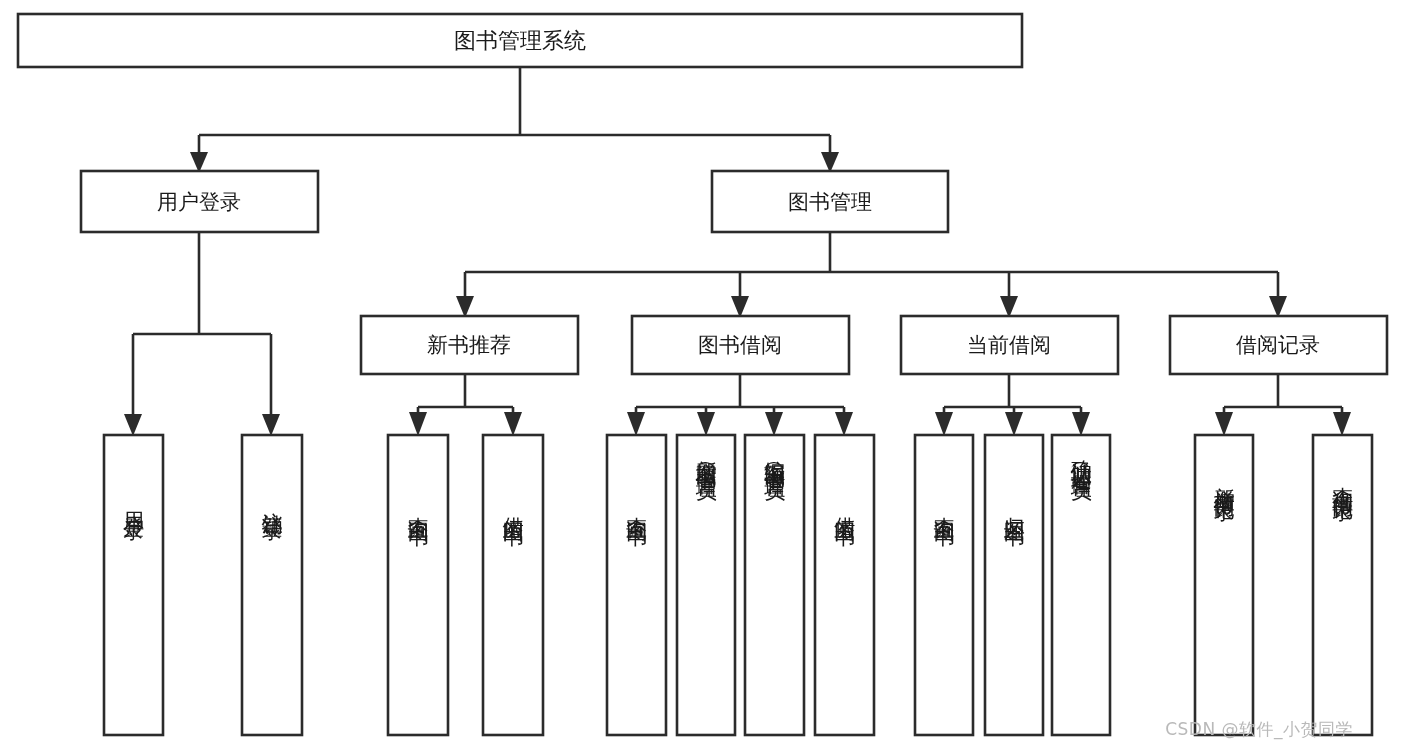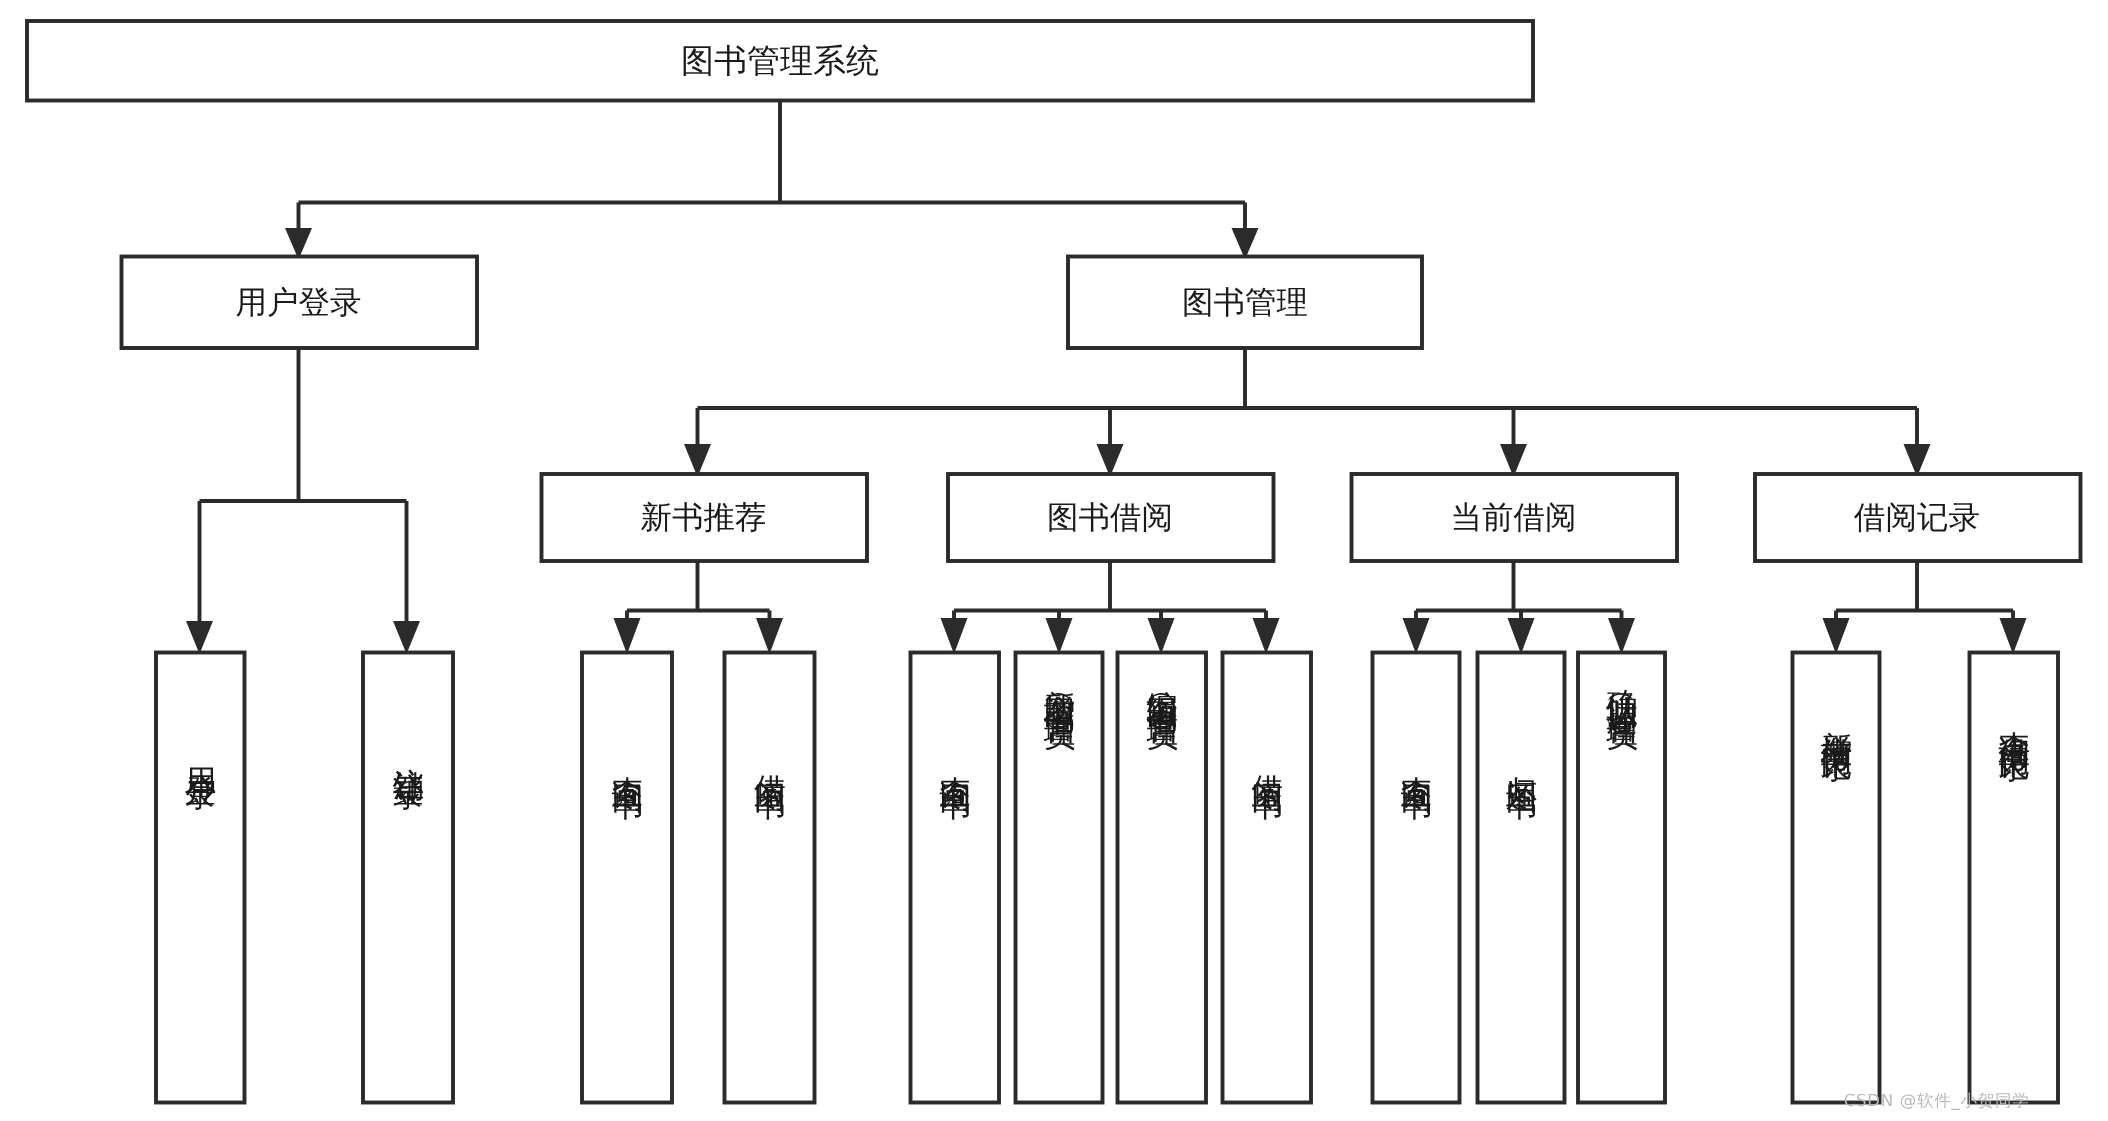--- a/index.html
+++ b/index.html
@@ -70,21 +70,21 @@
     line-height: 1.08;
     letter-spacing: 3px;
     color: #1a1a1a;
     white-space: nowrap;
   }
   .watermark {
     position: absolute;
     right: 8px;
     bottom: 6px;
     font-family: "DejaVu Sans", "Liberation Sans", sans-serif;
-    font-size: 11px;
+    font-size: 17px;
     color: #b9b9b9;
     letter-spacing: 0.5px;
     white-space: nowrap;
   }
 </style>
 </head>
 <body>
 
 <div id="diagram-root">
 

